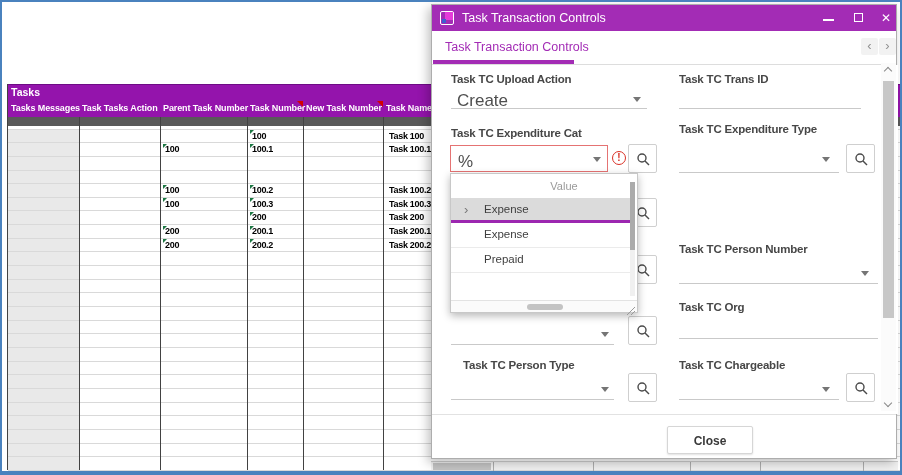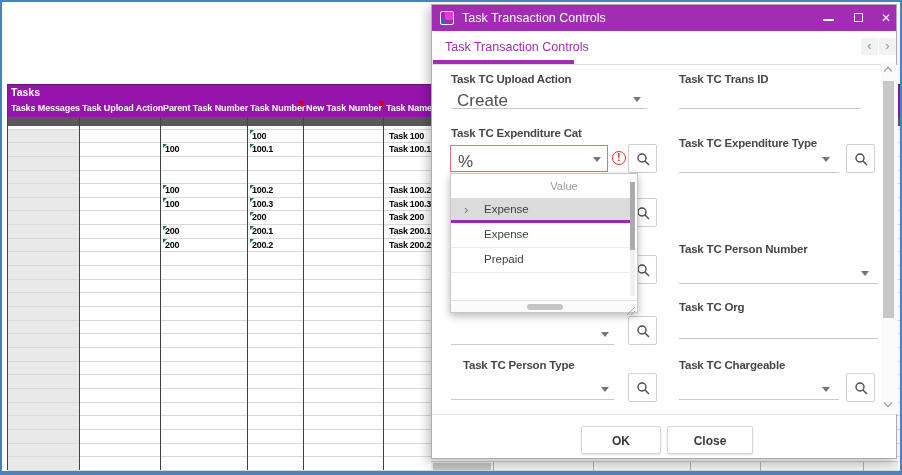--- a/index.html
+++ b/index.html
@@ -73,21 +73,21 @@
 </head>
 <body>
 
 <div id="root">
 
   <div class="xl-band">
     <span>Tasks</span>
   </div>
   <div class="xl-headrow">
     <span class="xl-h" style="left:4px">Tasks Messages</span>
-    <span class="xl-h" style="left:75px">Task Upload Action</span>
+    <span class="xl-h" style="left:75px">Task Tasks Action</span>
     <span class="xl-h" style="left:156px">Parent Task Number</span>
     <span class="xl-h" style="left:243px">Task Number</span>
     <span class="xl-h" style="left:299px">New Task Number</span>
     <span class="xl-h" style="left:379px">Task Name</span>
   </div>
   <div class="rflag" style="left:297px;top:101px"></div>
   <div class="rflag" style="left:377px;top:101px"></div>
   <div class="xl-darkband"></div>
   <div class="xl-msgcol"></div>
   <div id="xl-rows" style="height: 341.25px;">
@@ -230,21 +230,21 @@
       <div class="searchbtn" style="left:196px;top:308px">
         <svg width="14" height="14" viewBox="0 0 14 14">
             <circle cx="6" cy="6" r="4" fill="none" stroke="#4A4A4A" stroke-width="1.4"></circle>
             <line x1="9" y1="9" x2="13" y2="13" stroke="#4A4A4A" stroke-width="1.4"></line>
           </svg>
       </div>
 
       <div class="lbl" style="left:247px;top:8px">Task TC Trans ID</div>
       <div class="uline" style="left:247px;top:43px;width:182px"></div>
 
-      <div class="lbl" style="left:247px;top:72px">Task TC Expenditure Type</div>
+      <div class="lbl" style="left:247px;top:58px">Task TC Expenditure Type</div>
       <div class="caret" style="left:390px;top:92px"></div>
       <div class="uline" style="left:247px;top:107px;width:160px"></div>
       <div class="searchbtn" style="left:414px;top:79px">
         <svg width="14" height="14" viewBox="0 0 14 14">
             <circle cx="6" cy="6" r="4" fill="none" stroke="#4A4A4A" stroke-width="1.4"></circle>
             <line x1="9" y1="9" x2="13" y2="13" stroke="#4A4A4A" stroke-width="1.4"></line>
           </svg>
       </div>
 
       <div class="lbl" style="left:247px;top:178px">Task TC Person Number</div>
@@ -286,21 +286,20 @@
       </div>
     </div>
 
     <div class="dlg-vscroll">
       <div class="chevup"></div>
       <div class="dlg-vthumb"></div>
       <div class="chevdn"></div>
     </div>
 
     <div class="dlg-footsep"></div>
-    <button class="btn" style="left:149px;width:80px">OK</button>
     <button class="btn" style="left:235px;width:86px">Close</button>
   </div>
 
   <div class="frame" style="left:0;top:0;width:902px;height:2px"></div>
   <div class="frame" style="left:0;top:0;width:2px;height:475px"></div>
   <div class="frame" style="left:900px;top:0;width:2px;height:475px"></div>
   <div class="frame" style="left:0;top:471px;width:902px;height:4px"></div>
 </div>
 
 </body></html>

